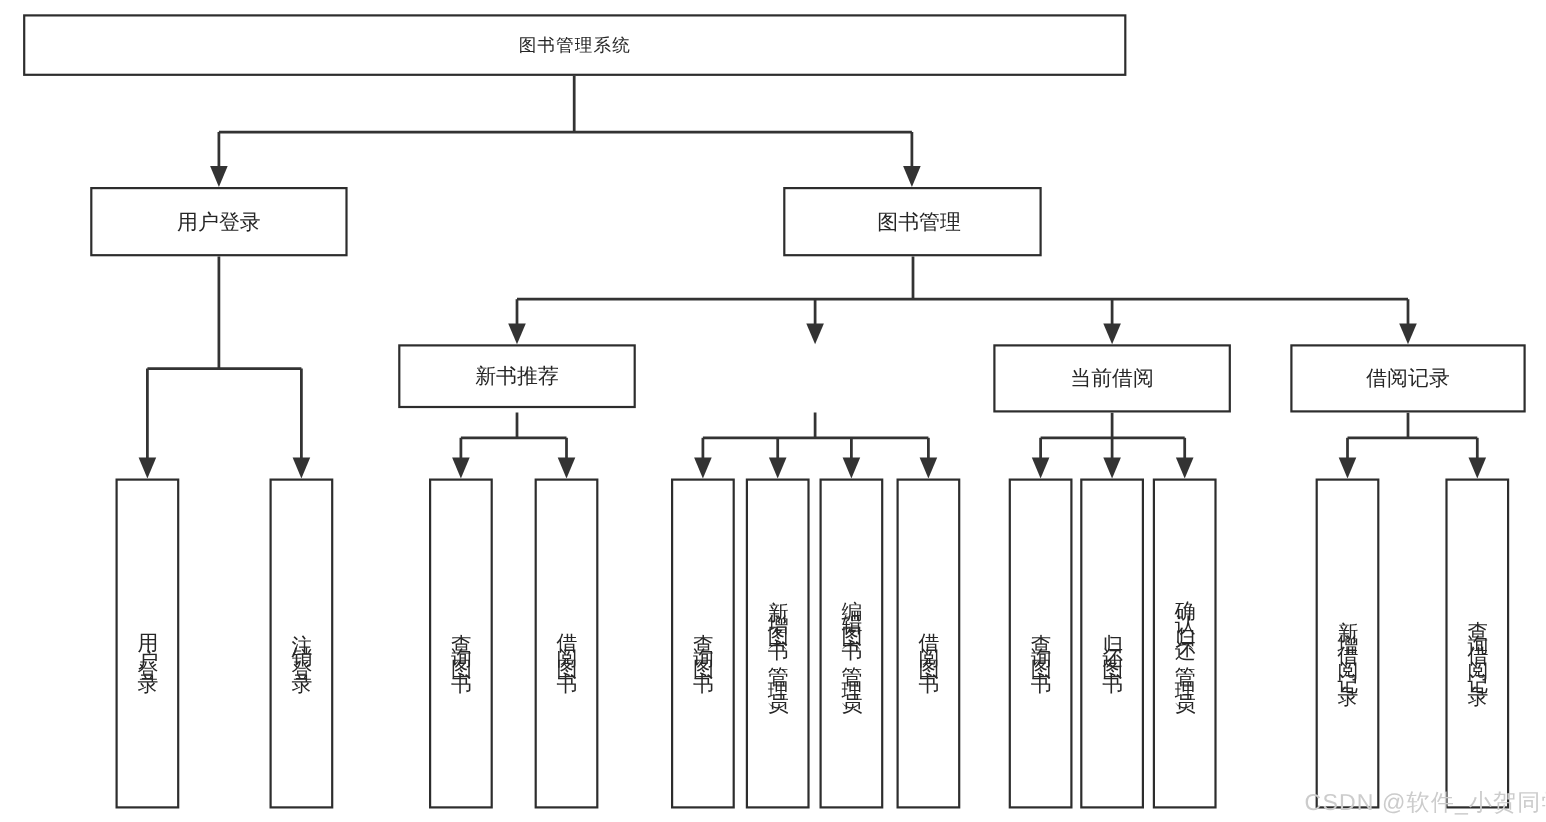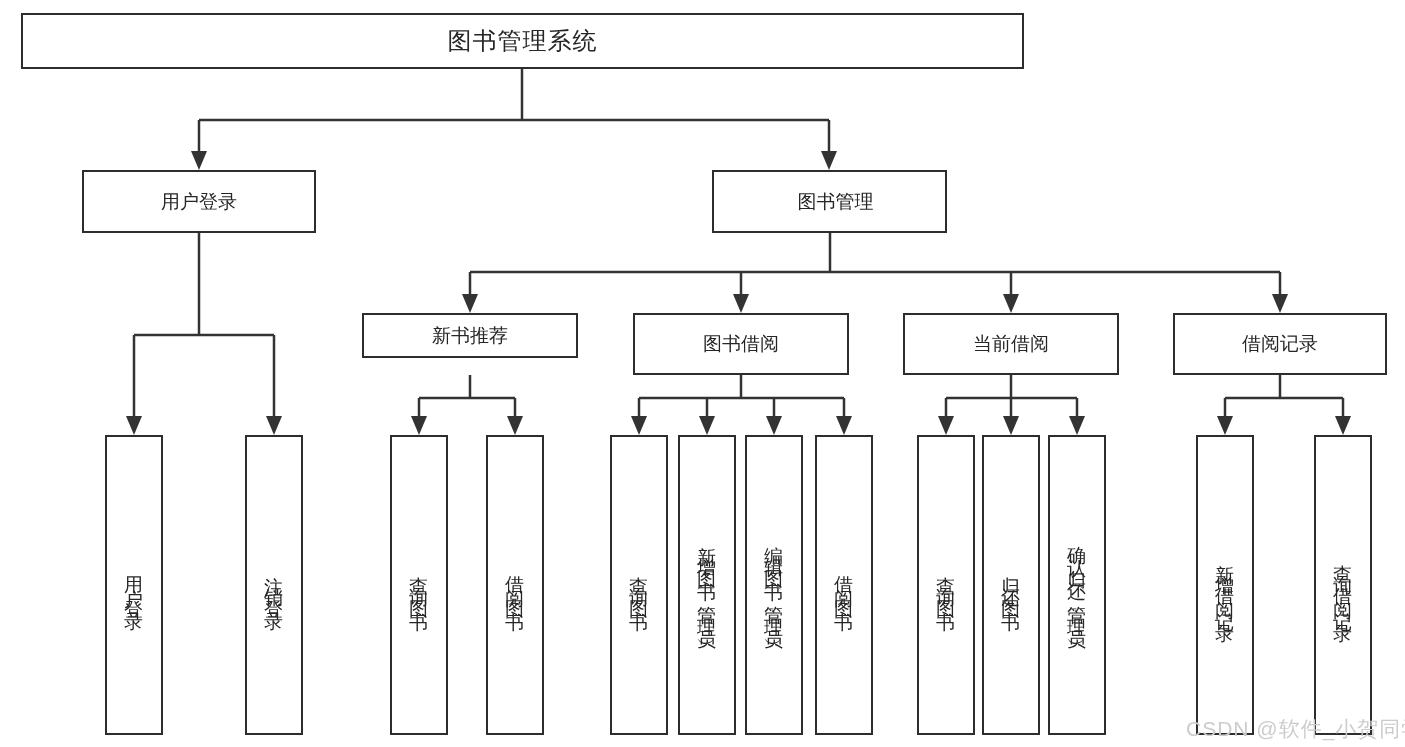--- a/index.html
+++ b/index.html
@@ -6,21 +6,21 @@
   #canvas{
     position:relative;width:1405px;height:747px;background:#ffffff;overflow:hidden;
     font-family:"Liberation Sans","DejaVu Sans",sans-serif;
   }
   #wires{position:absolute;left:0;top:0;z-index:0;}
   .box{
     position:absolute;background:#ffffff;border:2.5px solid #2d2d2d;box-sizing:border-box;
     display:flex;align-items:center;justify-content:center;
     color:#262626;font-size:19px;z-index:1;white-space:nowrap;
   }
-  .box.root{font-size:24px;letter-spacing:1px;}
+  .box.root{font-size:16px;letter-spacing:1px;}
   .vbox{
     writing-mode:vertical-rl;text-orientation:mixed;
     letter-spacing:12px;font-size:19px;line-height:1;
     display:flex;align-items:center;justify-content:center;
   }
   .watermark{
     position:absolute;z-index:5;color:#cccccc;font-size:21px;letter-spacing:1px;
     left:1186px;top:715px;white-space:nowrap;
   }
 </style>
@@ -100,22 +100,21 @@
       <polygon points="1217,416 1233,416 1225,435"></polygon>
       <polygon points="1335,416 1351,416 1343,435"></polygon>
     </g>
   </svg>
 
   <div class="box root" style="left:21px;top:13px;width:1003px;height:56px;">图书管理系统</div>
 
   <div class="box" style="left:82px;top:170px;width:234px;height:63px;">用户登录</div>
   <div class="box" style="left:712px;top:170px;width:235px;height:63px;padding-left:12px;">图书管理</div>
 
-  <div class="box" style="left:362px;top:313px;width:216px;height:45px;">新书推荐</div>
-  <div class="box" style="left:633px;top:313px;width:216px;height:62px;">图书借阅</div>
+  <div class="box" style="left:362px;top:313px;width:216px;height:58px;">新书推荐</div>
   <div class="box" style="left:903px;top:313px;width:216px;height:62px;">当前借阅</div>
   <div class="box" style="left:1173px;top:313px;width:214px;height:62px;">借阅记录</div>
 
   <div class="box vbox" style="left:105px;top:435px;width:58px;height:300px;">用户登录</div>
   <div class="box vbox" style="left:245px;top:435px;width:58px;height:300px;">注销登录</div>
 
   <div class="box vbox" style="left:390px;top:435px;width:58px;height:300px;">查询图书</div>
   <div class="box vbox" style="left:486px;top:435px;width:58px;height:300px;">借阅图书</div>
 
   <div class="box vbox" style="left:610px;top:435px;width:58px;height:300px;">查询图书</div>

